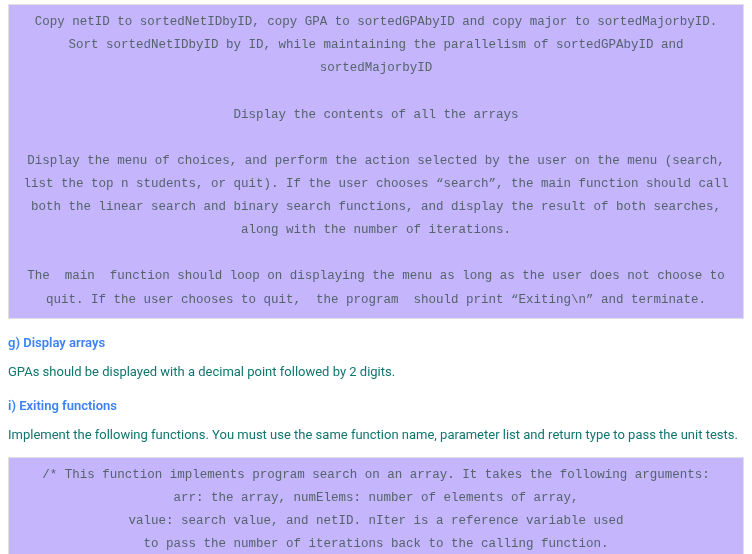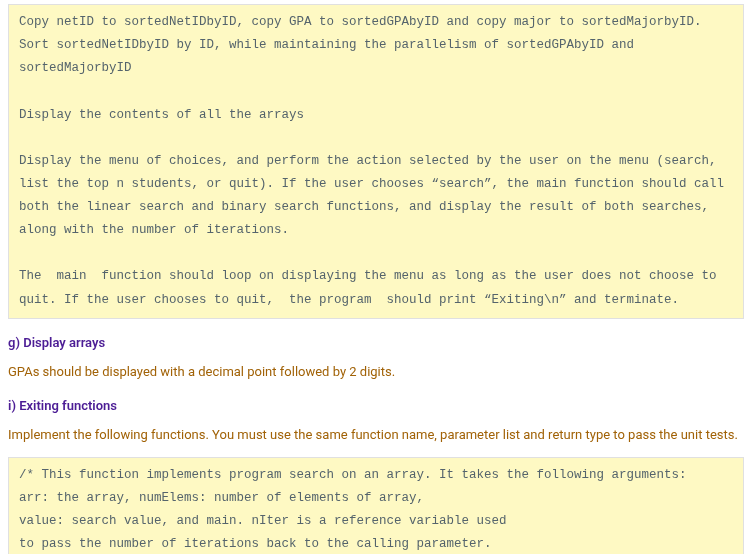--- a/index.html
+++ b/index.html
@@ -6,37 +6,38 @@
   body {
     font-family: -apple-system, BlinkMacSystemFont, "Segoe UI", Roboto, Helvetica, Arial, sans-serif;
     background: #ffffff;
     color: #333;
     font-size: 13px;
     line-height: 1.5;
     padding: 4px;
   }
   .codeblock {
     border: 1px solid #e0e0e0;
-    background: #fef9c3;
+    background: #c4b5fd;
     padding: 6px 10px;
     font-family: "Courier New", Courier, monospace;
     font-size: 12.5px;
     color: #55646c;
     line-height: 1.85;
     white-space: pre-wrap;
     margin: 0 4px 14px 4px;
+    text-align: center;
   }
   .section-heading {
-    color: #4c1d95;
+    color: #3b82f6;
     font-size: 13px;
     font-weight: 600;
     margin: 14px 4px 10px 4px;
   }
   .bodytext {
-    color: #a16207;
+    color: #0f766e;
     font-size: 13px;
     margin: 0 4px 12px 4px;
     line-height: 1.5;
   }
 </style>
 </head>
 <body>
 
 <div class="codeblock"><span>Copy netID to sortedNetIDbyID, copy GPA to sortedGPAbyID and copy major to sortedMajorbyID. Sort sortedNetIDbyID by ID, while maintaining the parallelism of sortedGPAbyID and sortedMajorbyID</span>
 
@@ -47,21 +48,21 @@
 <span>The  main  function should loop on displaying the menu as long as the user does not choose to quit. If the user chooses to quit,  the program  should print “Exiting\n” and terminate.</span></div>
 
 <div class="section-heading">g) Display arrays</div>
 <div class="bodytext">GPAs should be displayed with a decimal point followed by 2 digits.</div>
 
 <div class="section-heading">i) Exiting functions</div>
 <div class="bodytext">Implement the following functions. You must use the same function name, parameter list and return type to pass the unit tests.</div>
 
 <div class="codeblock"><span>/* This function implements program search on an array. It takes the following arguments:</span>
 <span>arr: the array, numElems: number of elements of array,</span>
-<span>value: search value, and main. nIter is a reference variable used</span>
-<span>to pass the number of iterations back to the calling parameter.</span>
+<span>value: search value, and netID. nIter is a reference variable used</span>
+<span>to pass the number of iterations back to the calling function.</span>
 
 
 
 
 
 
 </div>
 
 </body></html>

